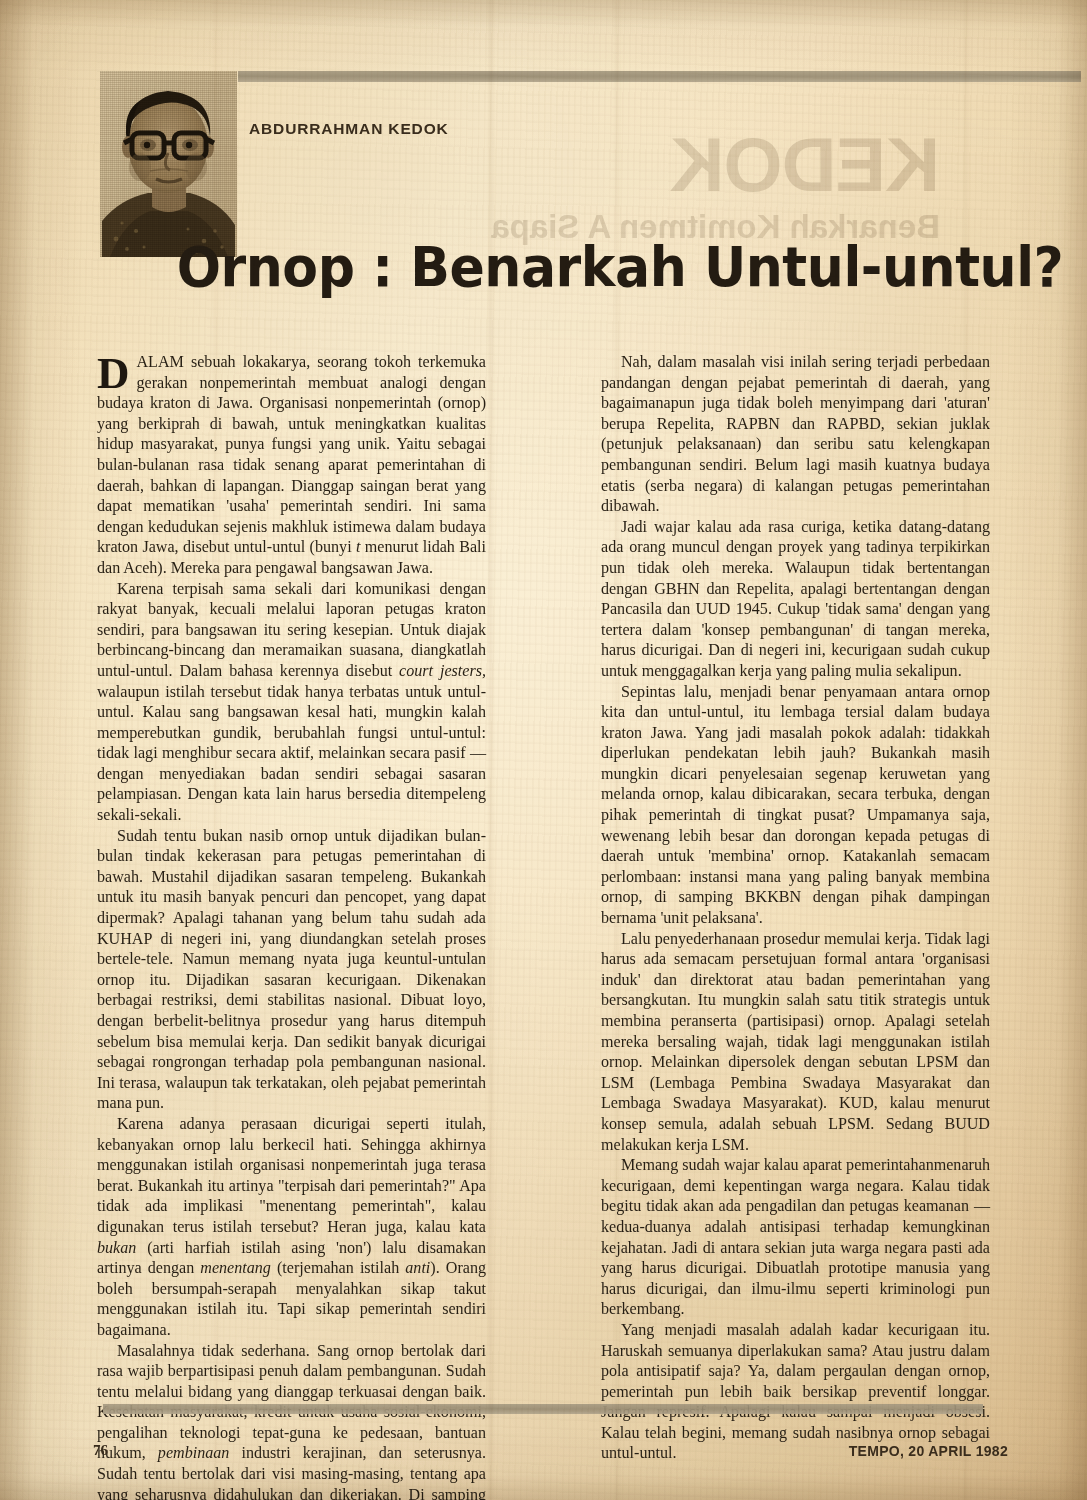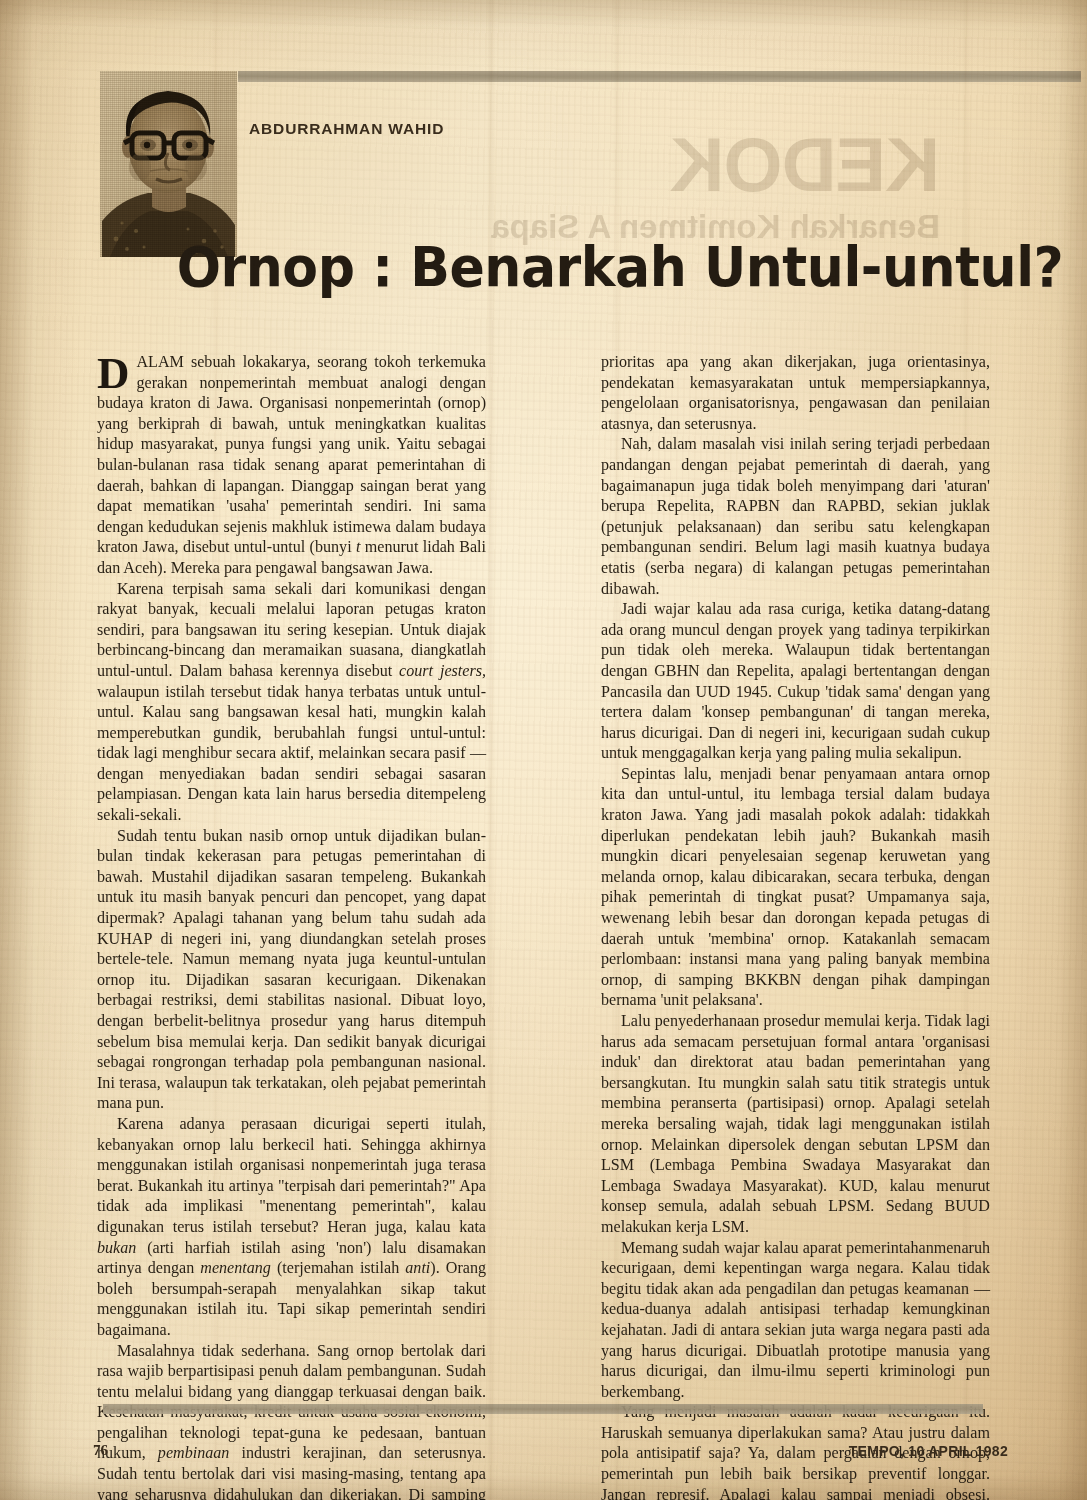--- a/index.html
+++ b/index.html
@@ -310,51 +310,50 @@
         <ellipse cx="40" cy="96" rx="11" ry="14" fill="#7d6644" opacity="0.35"></ellipse>
         <ellipse cx="96" cy="96" rx="11" ry="14" fill="#7d6644" opacity="0.35"></ellipse>
       </svg>
     </div>
 
     <div id="bleed">
       <div class="bl1">KEDOK</div>
       <div class="bl2">Benarkah Komitmen A Siapa</div>
     </div>
 
-    <div id="byline">ABDURRAHMAN WAHID</div>
+    <div id="byline">ABDURRAHMAN KEDOK</div>
 
     <h1 id="headline">Ornop : Benarkah Untul-untul?</h1>
   </div>
 
   <div id="body-area">
 
     <div class="col" id="col-left">
 
       <p class="dropcap-para"><span class="dropcap">D</span><span>ALAM sebuah lokakarya, seorang tokoh terkemuka gerakan nonpemerintah membuat analogi dengan budaya kraton di Jawa. Organisasi nonpemerintah (ornop) yang berkiprah di bawah, untuk meningkatkan kualitas hidup masyarakat, punya fungsi yang unik. Yaitu sebagai bulan-bulanan rasa tidak senang aparat pemerintahan di daerah, bahkan di lapangan. Dianggap saingan berat yang dapat mematikan 'usaha' pemerintah sendiri. Ini sama dengan kedudukan sejenis makhluk istimewa dalam budaya kraton Jawa, disebut untul-untul (bunyi </span><em>t</em><span> menurut lidah Bali dan Aceh). Mereka para pengawal bangsawan Jawa.</span></p>
 
       <p><span>Karena terpisah sama sekali dari komunikasi dengan rakyat banyak, kecuali melalui laporan petugas kraton sendiri, para bangsawan itu sering kesepian. Untuk diajak berbincang-bincang dan meramaikan suasana, diangkatlah untul-untul. Dalam bahasa kerennya disebut </span><em>court jesters,</em><span> walaupun istilah tersebut tidak hanya terbatas untuk untul-untul. Kalau sang bangsawan kesal hati, mungkin kalah memperebutkan gundik, berubahlah fungsi untul-untul: tidak lagi menghibur secara aktif, melainkan secara pasif — dengan menyediakan badan sendiri sebagai sasaran pelampiasan. Dengan kata lain harus bersedia ditempeleng sekali-sekali.</span></p>
 
       <p>Sudah tentu bukan nasib ornop untuk dijadikan bulan-bulan tindak kekerasan para petugas pemerintahan di bawah. Mustahil dijadikan sasaran tempeleng. Bukankah untuk itu masih banyak pencuri dan pencopet, yang dapat dipermak? Apalagi tahanan yang belum tahu sudah ada KUHAP di negeri ini, yang diundangkan setelah proses bertele-tele. Namun memang nyata juga keuntul-untulan ornop itu. Dijadikan sasaran kecurigaan. Dikenakan berbagai restriksi, demi stabilitas nasional. Dibuat loyo, dengan berbelit-belitnya prosedur yang harus ditempuh sebelum bisa memulai kerja. Dan sedikit banyak dicurigai sebagai rongrongan terhadap pola pembangunan nasional. Ini terasa, walaupun tak terkatakan, oleh pejabat pemerintah mana pun.</p>
 
       <p><span>Karena adanya perasaan dicurigai seperti itulah, kebanyakan ornop lalu berkecil hati. Sehingga akhirnya menggunakan istilah organisasi nonpemerintah juga terasa berat. Bukankah itu artinya "terpisah dari pemerintah?" Apa tidak ada implikasi "menentang pemerintah", kalau digunakan terus istilah tersebut? Heran juga, kalau kata </span><em>bukan</em><span> (arti harfiah istilah asing 'non') lalu disamakan artinya dengan </span><em>menentang</em><span> (terjemahan istilah </span><em>anti</em><span>). Orang boleh bersumpah-serapah menyalahkan sikap takut menggunakan istilah itu. Tapi sikap pemerintah sendiri bagaimana.</span></p>
 
       <p><span>Masalahnya tidak sederhana. Sang ornop bertolak dari rasa wajib berpartisipasi penuh dalam pembangunan. Sudah tentu melalui bidang yang dianggap terkuasai dengan baik. Kesehatan masyarakat, kredit untuk usaha sosial-ekonomi, pengalihan teknologi tepat-guna ke pedesaan, bantuan hukum, </span><em>pembinaan</em><span> industri kerajinan, dan seterusnya. Sudah tentu bertolak dari visi masing-masing, tentang apa yang seharusnya didahulukan dan dikerjakan. Di samping skala</span></p>
     </div>
 
     <div class="col" id="col-right">
-      <p class="noindent">prioritas apa yang akan dikerjakan, juga orientasinya, pendekatan kemasyarakatan untuk mempersiapkannya, pengelolaan organisatorisnya, pengawasan dan penilaian atasnya, dan seterusnya.</p>
       <p>Nah, dalam masalah visi inilah sering terjadi perbedaan pandangan dengan pejabat pemerintah di daerah, yang bagaimanapun juga tidak boleh menyimpang dari 'aturan' berupa Repelita, RAPBN dan RAPBD, sekian juklak (petunjuk pelaksanaan) dan seribu satu kelengkapan pembangunan sendiri. Belum lagi masih kuatnya budaya etatis (serba negara) di kalangan petugas pemerintahan dibawah.</p>
       <p>Jadi wajar kalau ada rasa curiga, ketika datang-datang ada orang muncul dengan proyek yang tadinya terpikirkan pun tidak oleh mereka. Walaupun tidak bertentangan dengan GBHN dan Repelita, apalagi bertentangan dengan Pancasila dan UUD 1945. Cukup 'tidak sama' dengan yang tertera dalam 'konsep pembangunan' di tangan mereka, harus dicurigai. Dan di negeri ini, kecurigaan sudah cukup untuk menggagalkan kerja yang paling mulia sekalipun.</p>
       <p>Sepintas lalu, menjadi benar penyamaan antara ornop kita dan untul-untul, itu lembaga tersial dalam budaya kraton Jawa. Yang jadi masalah pokok adalah: tidakkah diperlukan pendekatan lebih jauh? Bukankah masih mungkin dicari penyelesaian segenap keruwetan yang melanda ornop, kalau dibicarakan, secara terbuka, dengan pihak pemerintah di tingkat pusat? Umpamanya saja, wewenang lebih besar dan dorongan kepada petugas di daerah untuk 'membina' ornop. Katakanlah semacam perlombaan: instansi mana yang paling banyak membina ornop, di samping BKKBN dengan pihak dampingan bernama 'unit pelaksana'.</p>
       <p>Lalu penyederhanaan prosedur memulai kerja. Tidak lagi harus ada semacam persetujuan formal antara 'organisasi induk' dan direktorat atau badan pemerintahan yang bersangkutan. Itu mungkin salah satu titik strategis untuk membina peranserta (partisipasi) ornop. Apalagi setelah mereka bersaling wajah, tidak lagi menggunakan istilah ornop. Melainkan dipersolek dengan sebutan LPSM dan LSM (Lembaga Pembina Swadaya Masyarakat dan Lembaga Swadaya Masyarakat). KUD, kalau menurut konsep semula, adalah sebuah LPSM. Sedang BUUD melakukan kerja LSM.</p>
       <p>Memang sudah wajar kalau aparat pemerintahanmenaruh kecurigaan, demi kepentingan warga negara. Kalau tidak begitu tidak akan ada pengadilan dan petugas keamanan — kedua-duanya adalah antisipasi terhadap kemungkinan kejahatan. Jadi di antara sekian juta warga negara pasti ada yang harus dicurigai. Dibuatlah prototipe manusia yang harus dicurigai, dan ilmu-ilmu seperti kriminologi pun berkembang.</p>
       <p>Yang menjadi masalah adalah kadar kecurigaan itu. Haruskah semuanya diperlakukan sama? Atau justru dalam pola antisipatif saja? Ya, dalam pergaulan dengan ornop, pemerintah pun lebih baik bersikap preventif longgar. Jangan represif. Apalagi kalau sampai menjadi obsesi. Kalau telah begini, memang sudah nasibnya ornop sebagai untul-untul.</p>
     </div>
   </div>
 
   <div id="bottom-rule"></div>
   <div id="page-number">76</div>
-  <div id="issue-line">TEMPO, 10 APRIL 1982</div>
+  <div id="issue-line">TEMPO, 20 APRIL 1982</div>
 
   <div id="grain"></div>
   <div id="creases"></div>
   <div id="edgeshade"></div>
 </div>
 
 </body></html>

